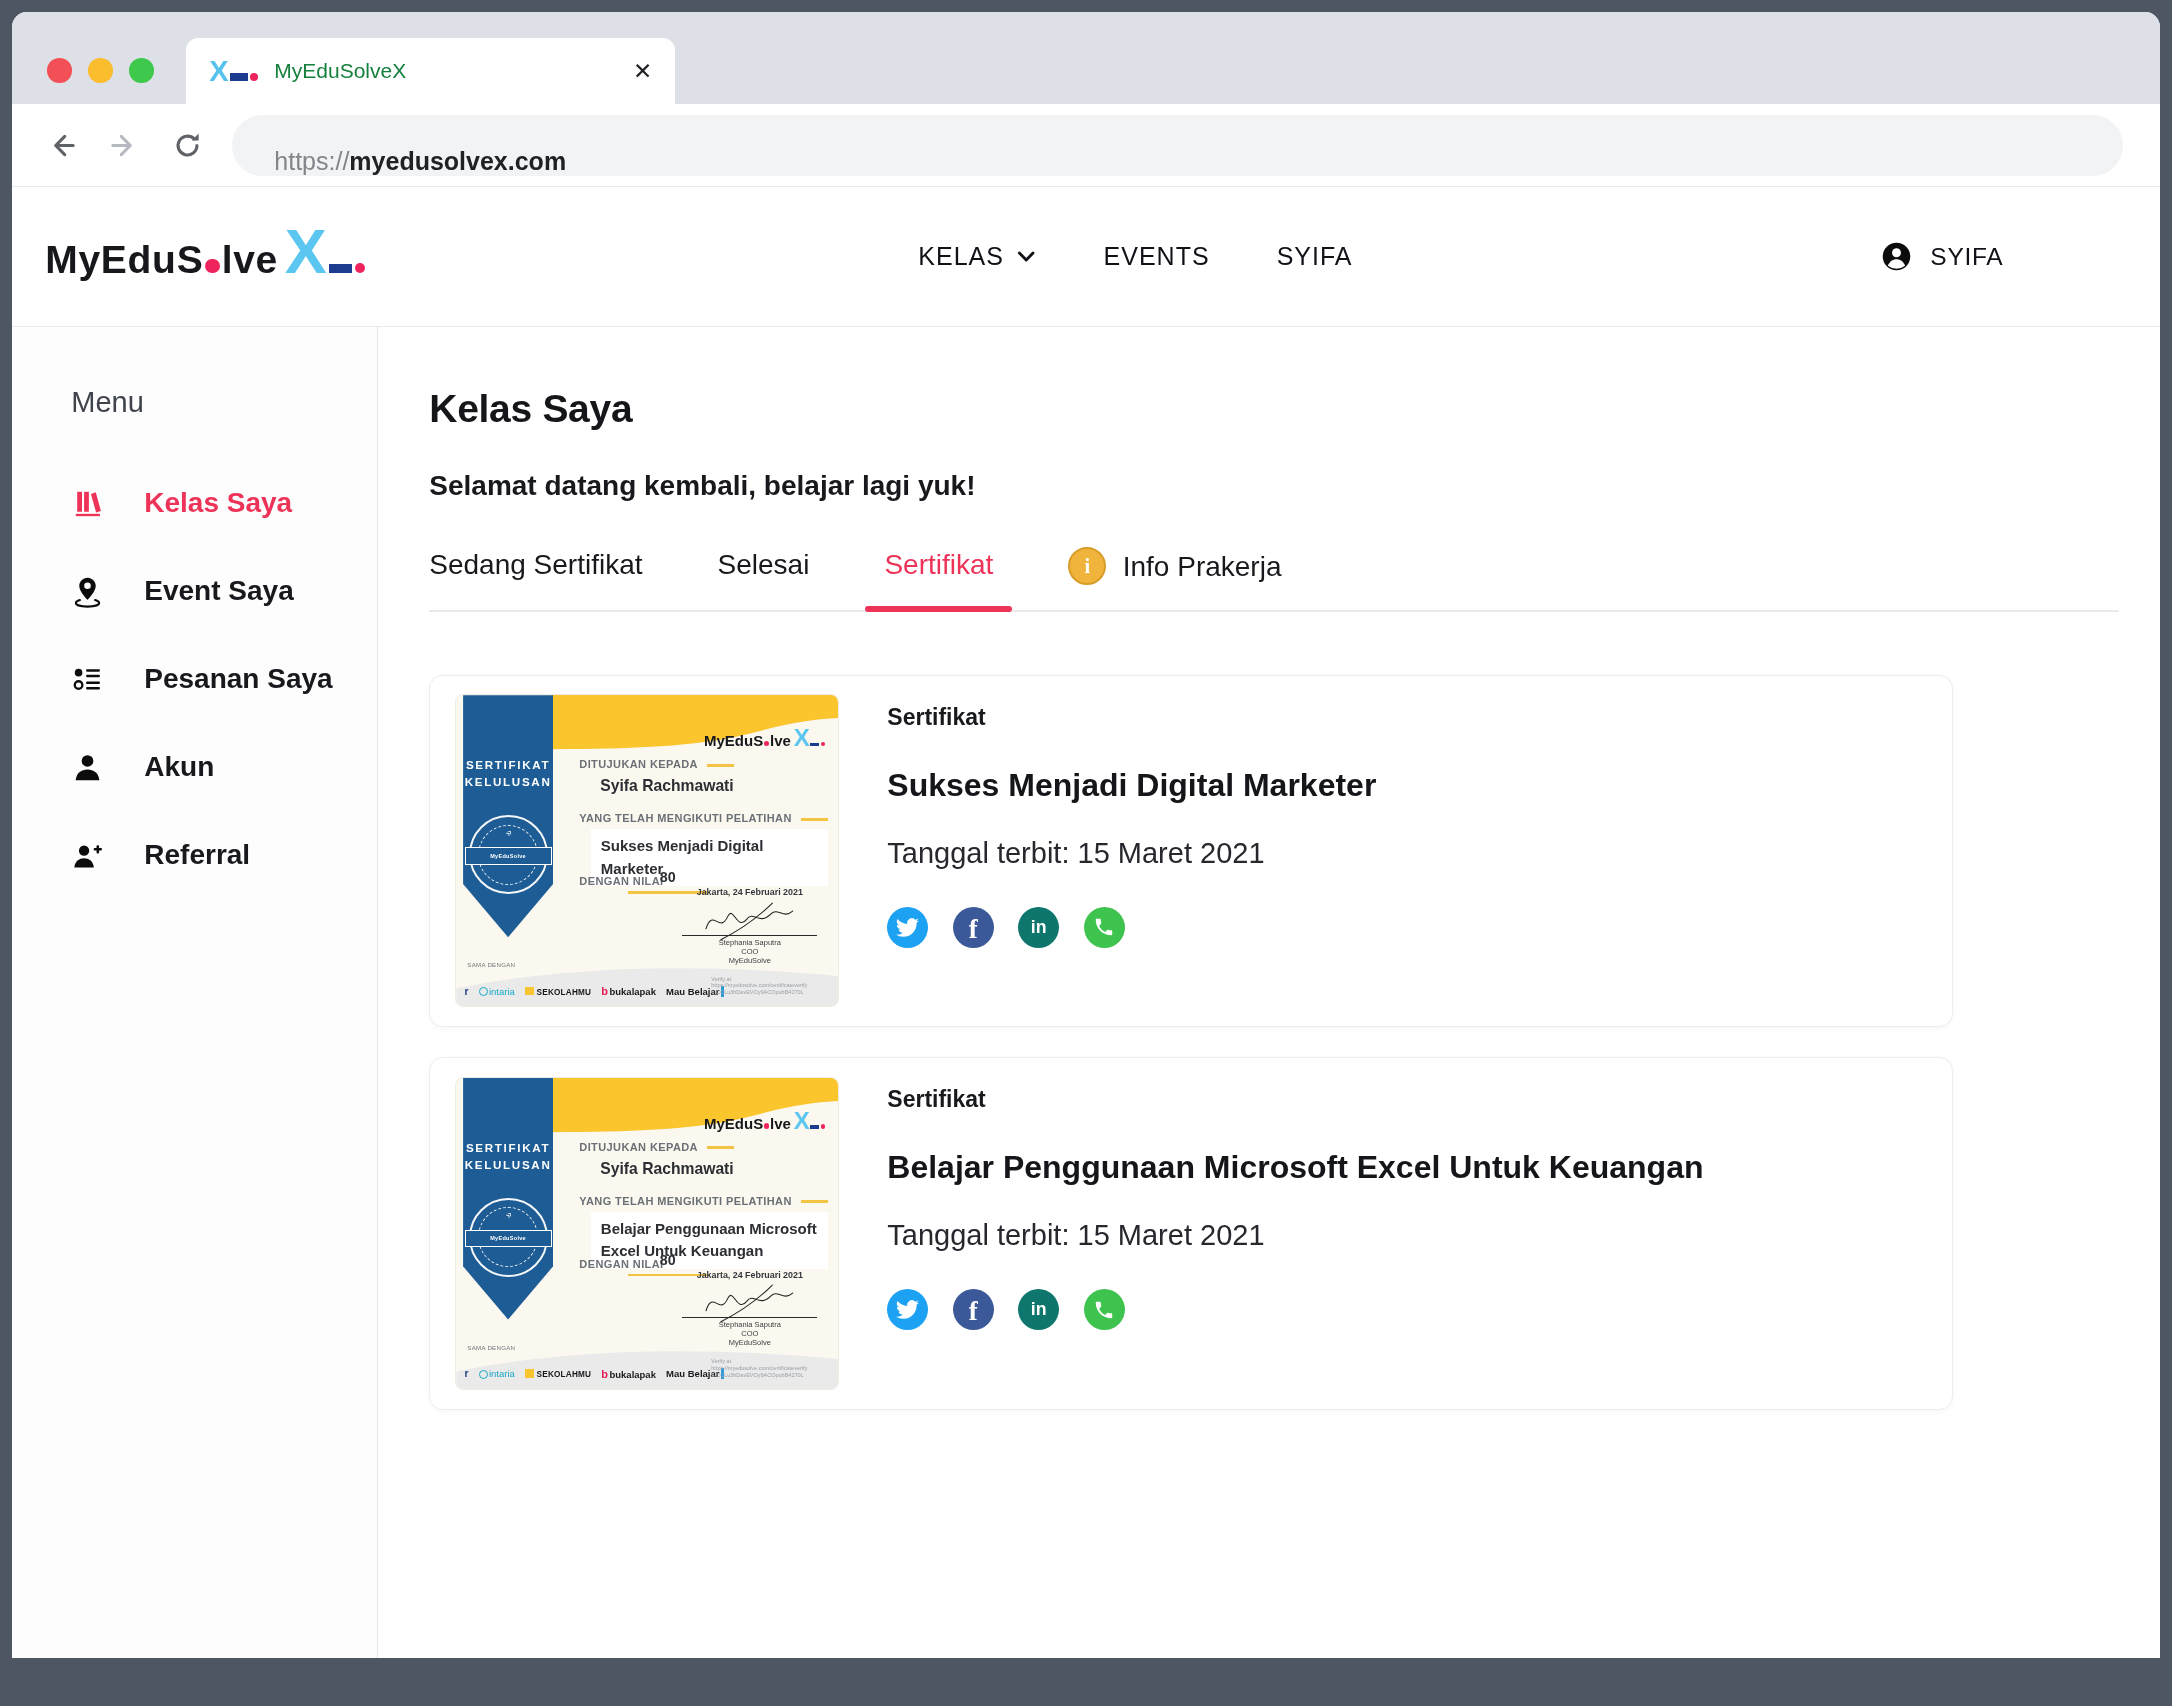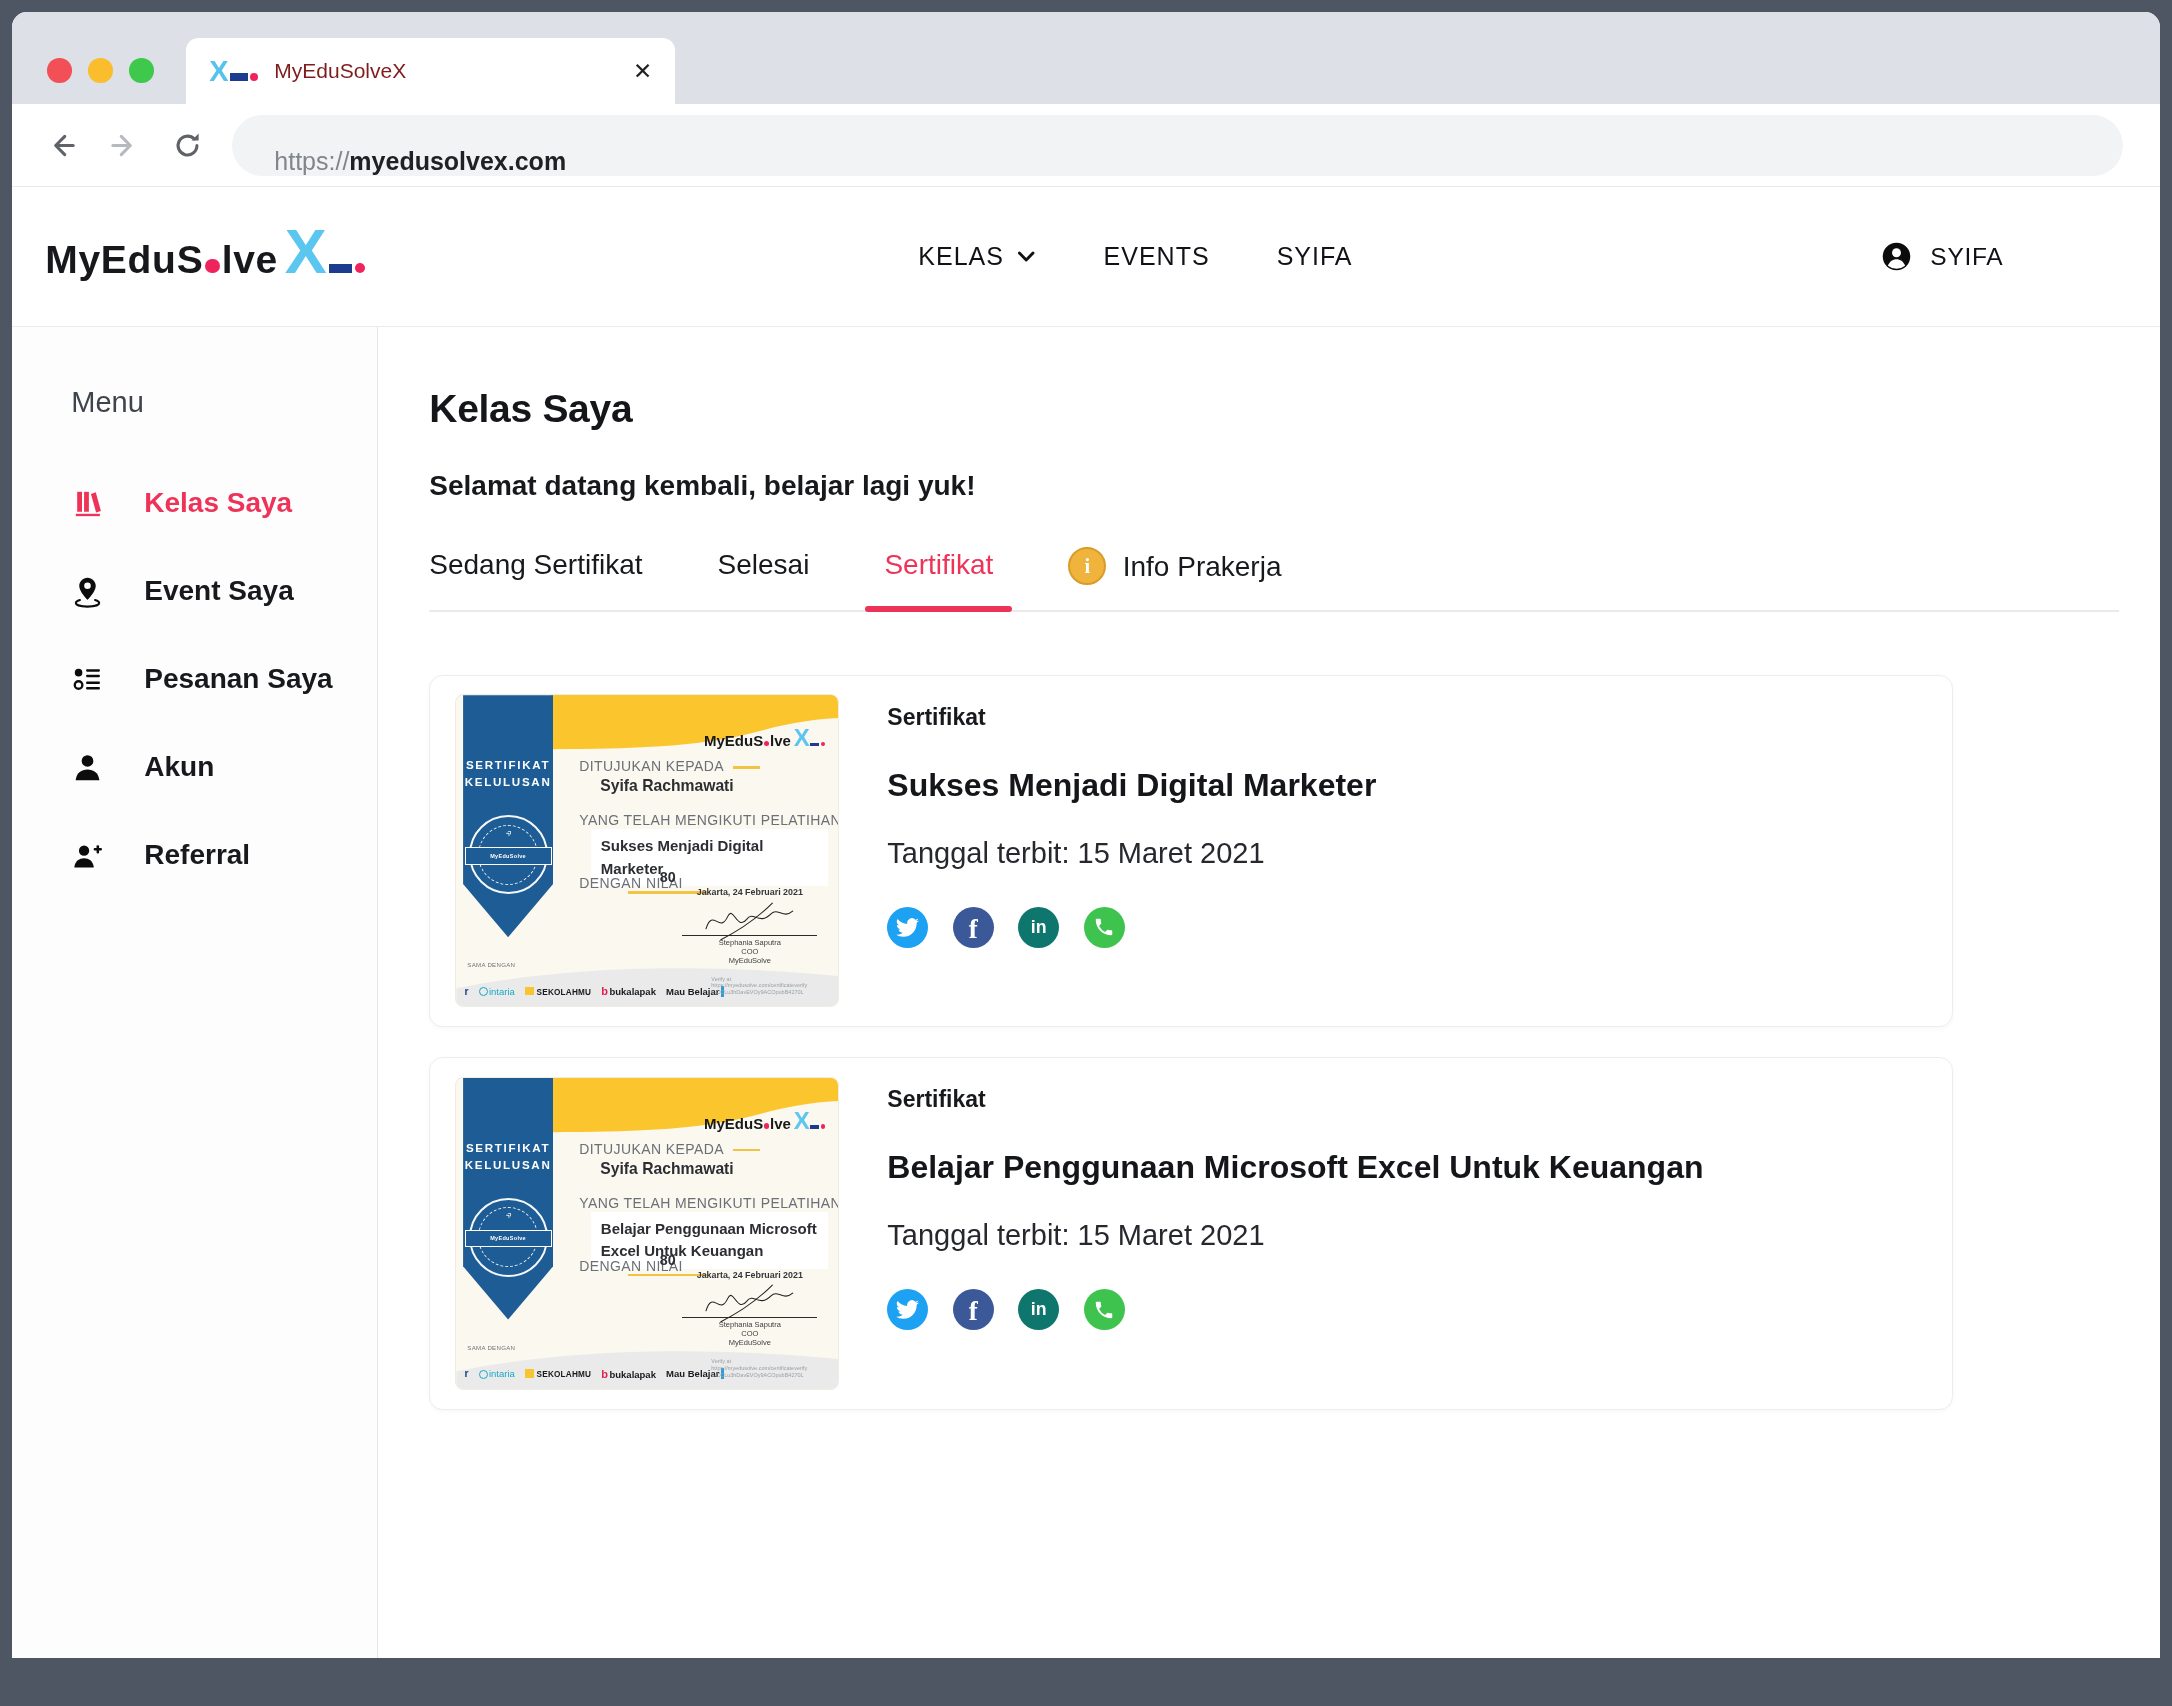--- a/index.html
+++ b/index.html
@@ -14,21 +14,21 @@
   .light { position:absolute; top:46px; width:24.5px; height:24.5px; border-radius:50%; }
   .light.red { left:35px; background:#f25056; }
   .light.yellow { left:76px; background:#f9bd2e; }
   .light.green { left:117px; background:#3ec94d; }
   .tab { position:absolute; left:174px; top:26px; width:489px; height:66px; background:#fff;
          border-radius:12.3px 12.3px 0 0; display:flex; align-items:center; padding:0 23px; }
   .favicon { font-weight:700; white-space:nowrap; }
   .favicon .fx { color:#57c2ee; font-size:29px; }
   .favicon .fu { display:inline-block; width:17.7px; height:7.5px; background:#1d3c8f; margin-left:1.4px; }
   .favicon .fd { display:inline-block; width:8.2px; height:8.2px; border-radius:50%; background:#f0245c; margin-left:2px; }
-  .tab-title { font-size:21px; color:#7f1d1d; margin-left:16.4px; }
+  .tab-title { font-size:21px; color:#15803d; margin-left:16.4px; }
   .tab-close { margin-left:auto; font-size:23px; color:#202124; cursor:default; }
 
   .urlrow { height:83px; background:#fff; border-bottom:1.4px solid #e8eaed; display:flex; align-items:center;
             padding-left:31px; flex:none; }
   .navbtn { width:37px; height:37px; display:flex; align-items:center; justify-content:center; margin-right:26px; }
   .urlpill { flex:1; height:61px; margin-right:37px; background:#f1f3f4; border-radius:33px;
              display:flex; align-items:flex-end; padding:0 42px; font-size:25px; }
   .scheme { color:#80868b; }
   .domain { color:#202124; font-weight:700; }
 
@@ -104,21 +104,21 @@
                    font-size:11.6px; font-weight:600; letter-spacing:1.7px; line-height:17px; }
   .c-seal { position:absolute; top:120px; left:5.5px; width:79px; height:79px; border-radius:50%;
             border:2px solid rgba(255,255,255,0.95); display:flex; align-items:center; justify-content:center; }
   .c-seal-inner { width:60px; height:60px; border-radius:50%; border:1.4px dashed rgba(255,255,255,0.9);
                   display:flex; align-items:center; justify-content:center; }
   .c-seal-banner { position:absolute; left:-6.1px; right:-6.1px; top:30px; height:17.7px; background:#1e5c95;
                    border:1.4px solid #fff; display:flex; align-items:center; justify-content:center; }
   .c-seal-banner span { color:#fff; font-size:5.5px; letter-spacing:0.3px; font-weight:700; }
   .c-seal-glyph { position:absolute; top:9.5px; left:0; right:0; text-align:center; color:#fff;
                   font-size:10.2px; transform:rotate(-45deg); }
-  .c-lab { position:absolute; font-size:14px; font-weight:400; color:#6b6f76; letter-spacing:0.4px;
+  .c-lab { position:absolute; font-size:11px; font-weight:700; color:#6b6f76; letter-spacing:0.4px;
            white-space:nowrap; }
   .c-dash { display:inline-block; width:27px; height:2.7px; background:#f3c443; margin-left:9.5px; vertical-align:middle; }
   .c-recipient { position:absolute; left:144px; top:82px; font-size:15.7px; font-weight:700; color:#2c2e33; }
   .c-course { position:absolute; left:135px; top:134px; width:237px; background:#fff; padding:6.1px 9.5px;
               font-size:15px; font-weight:600; color:#2c2e33; line-height:22.5px; }
   .c-score { position:absolute; left:172px; top:174px; width:79px; text-align:center; font-size:14.3px;
              font-weight:700; color:#2c2e33; }
   .c-scoreline { position:absolute; left:172px; top:196px; width:79px; height:2.7px; background:#f3c443; }
   .c-sig { position:absolute; left:215px; top:192px; width:157px; text-align:center; z-index:3; }
   .c-sig .pd { font-size:8.9px; font-weight:700; color:#33363c; }

